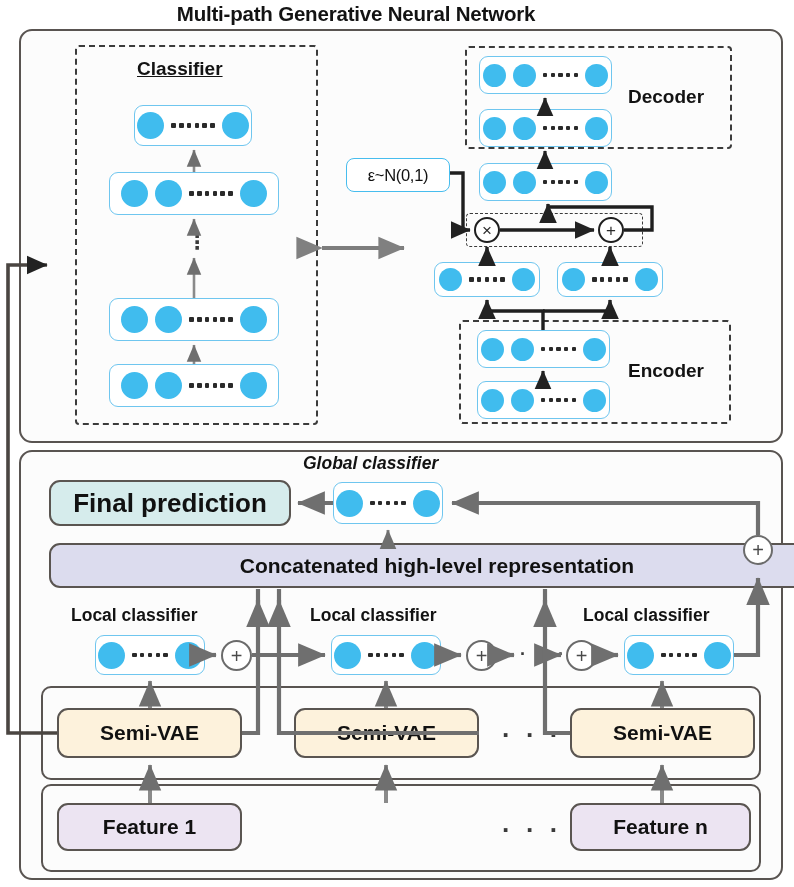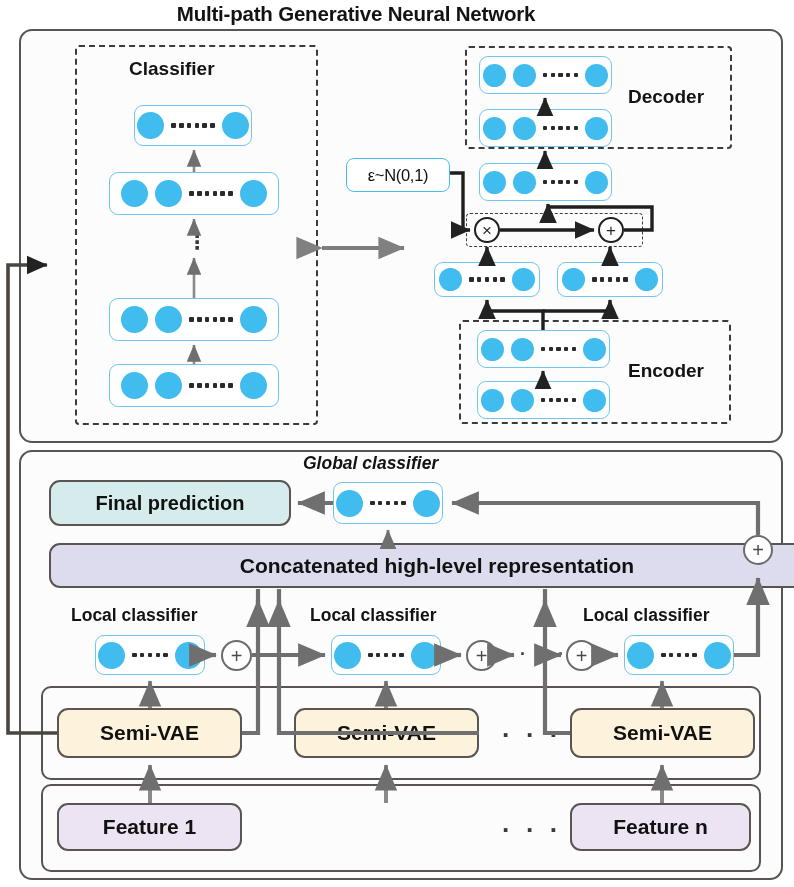--- a/index.html
+++ b/index.html
@@ -67,21 +67,21 @@
 </head>
 <body>
 
 <div id="canvas">
 
   <div id="title" class="abs">Multi-path Generative Neural Network</div>
 
   <div class="panel" style="left:19px;top:29px;width:764px;height:414px;"></div>
 
   <div class="dashed" style="left:75px;top:45px;width:243px;height:380px;"></div>
-  <div class="cap" style="left:129px;top:58px;">Classifier</div>
+  <div class="cap" style="left:137px;top:58px;text-decoration:underline;">Classifier</div>
 
   <div class="layer" style="left:134px;top:105px;width:118px;height:41px;">
     <div class="node"></div>
     <div class="dots">
         <i></i>
         <i></i>
         <i></i>
         <i></i>
         <i></i>
         <i></i>
@@ -248,21 +248,21 @@
     <div class="dots">
         <i></i>
         <i></i>
         <i></i>
         <i></i>
         <i></i>
       </div>
     <div class="node"></div>
   </div>
 
-  <div class="box" style="left:49px;top:480px;width:242px;height:46px;background:#d6ecec;font-size:20px;">Final prediction</div>
+  <div class="box" style="left:49px;top:480px;width:242px;height:46px;background:#d6ecec;font-size:26px;">Final prediction</div>
 
   <div class="box" style="left:49px;top:543px;width:776px;height:45px;background:#dcdcee;font-size:21px;">Concatenated high-level representation</div>
 
   <div class="op grey" style="left:743px;top:535px;width:30px;height:30px;">+</div>
 
   <div class="cap sm" style="left:71px;top:605px;">Local classifier</div>
   <div class="cap sm" style="left:310px;top:605px;">Local classifier</div>
   <div class="cap sm" style="left:583px;top:605px;">Local classifier</div>
 
   <div class="layer" style="left:95px;top:635px;width:110px;height:40px;">

